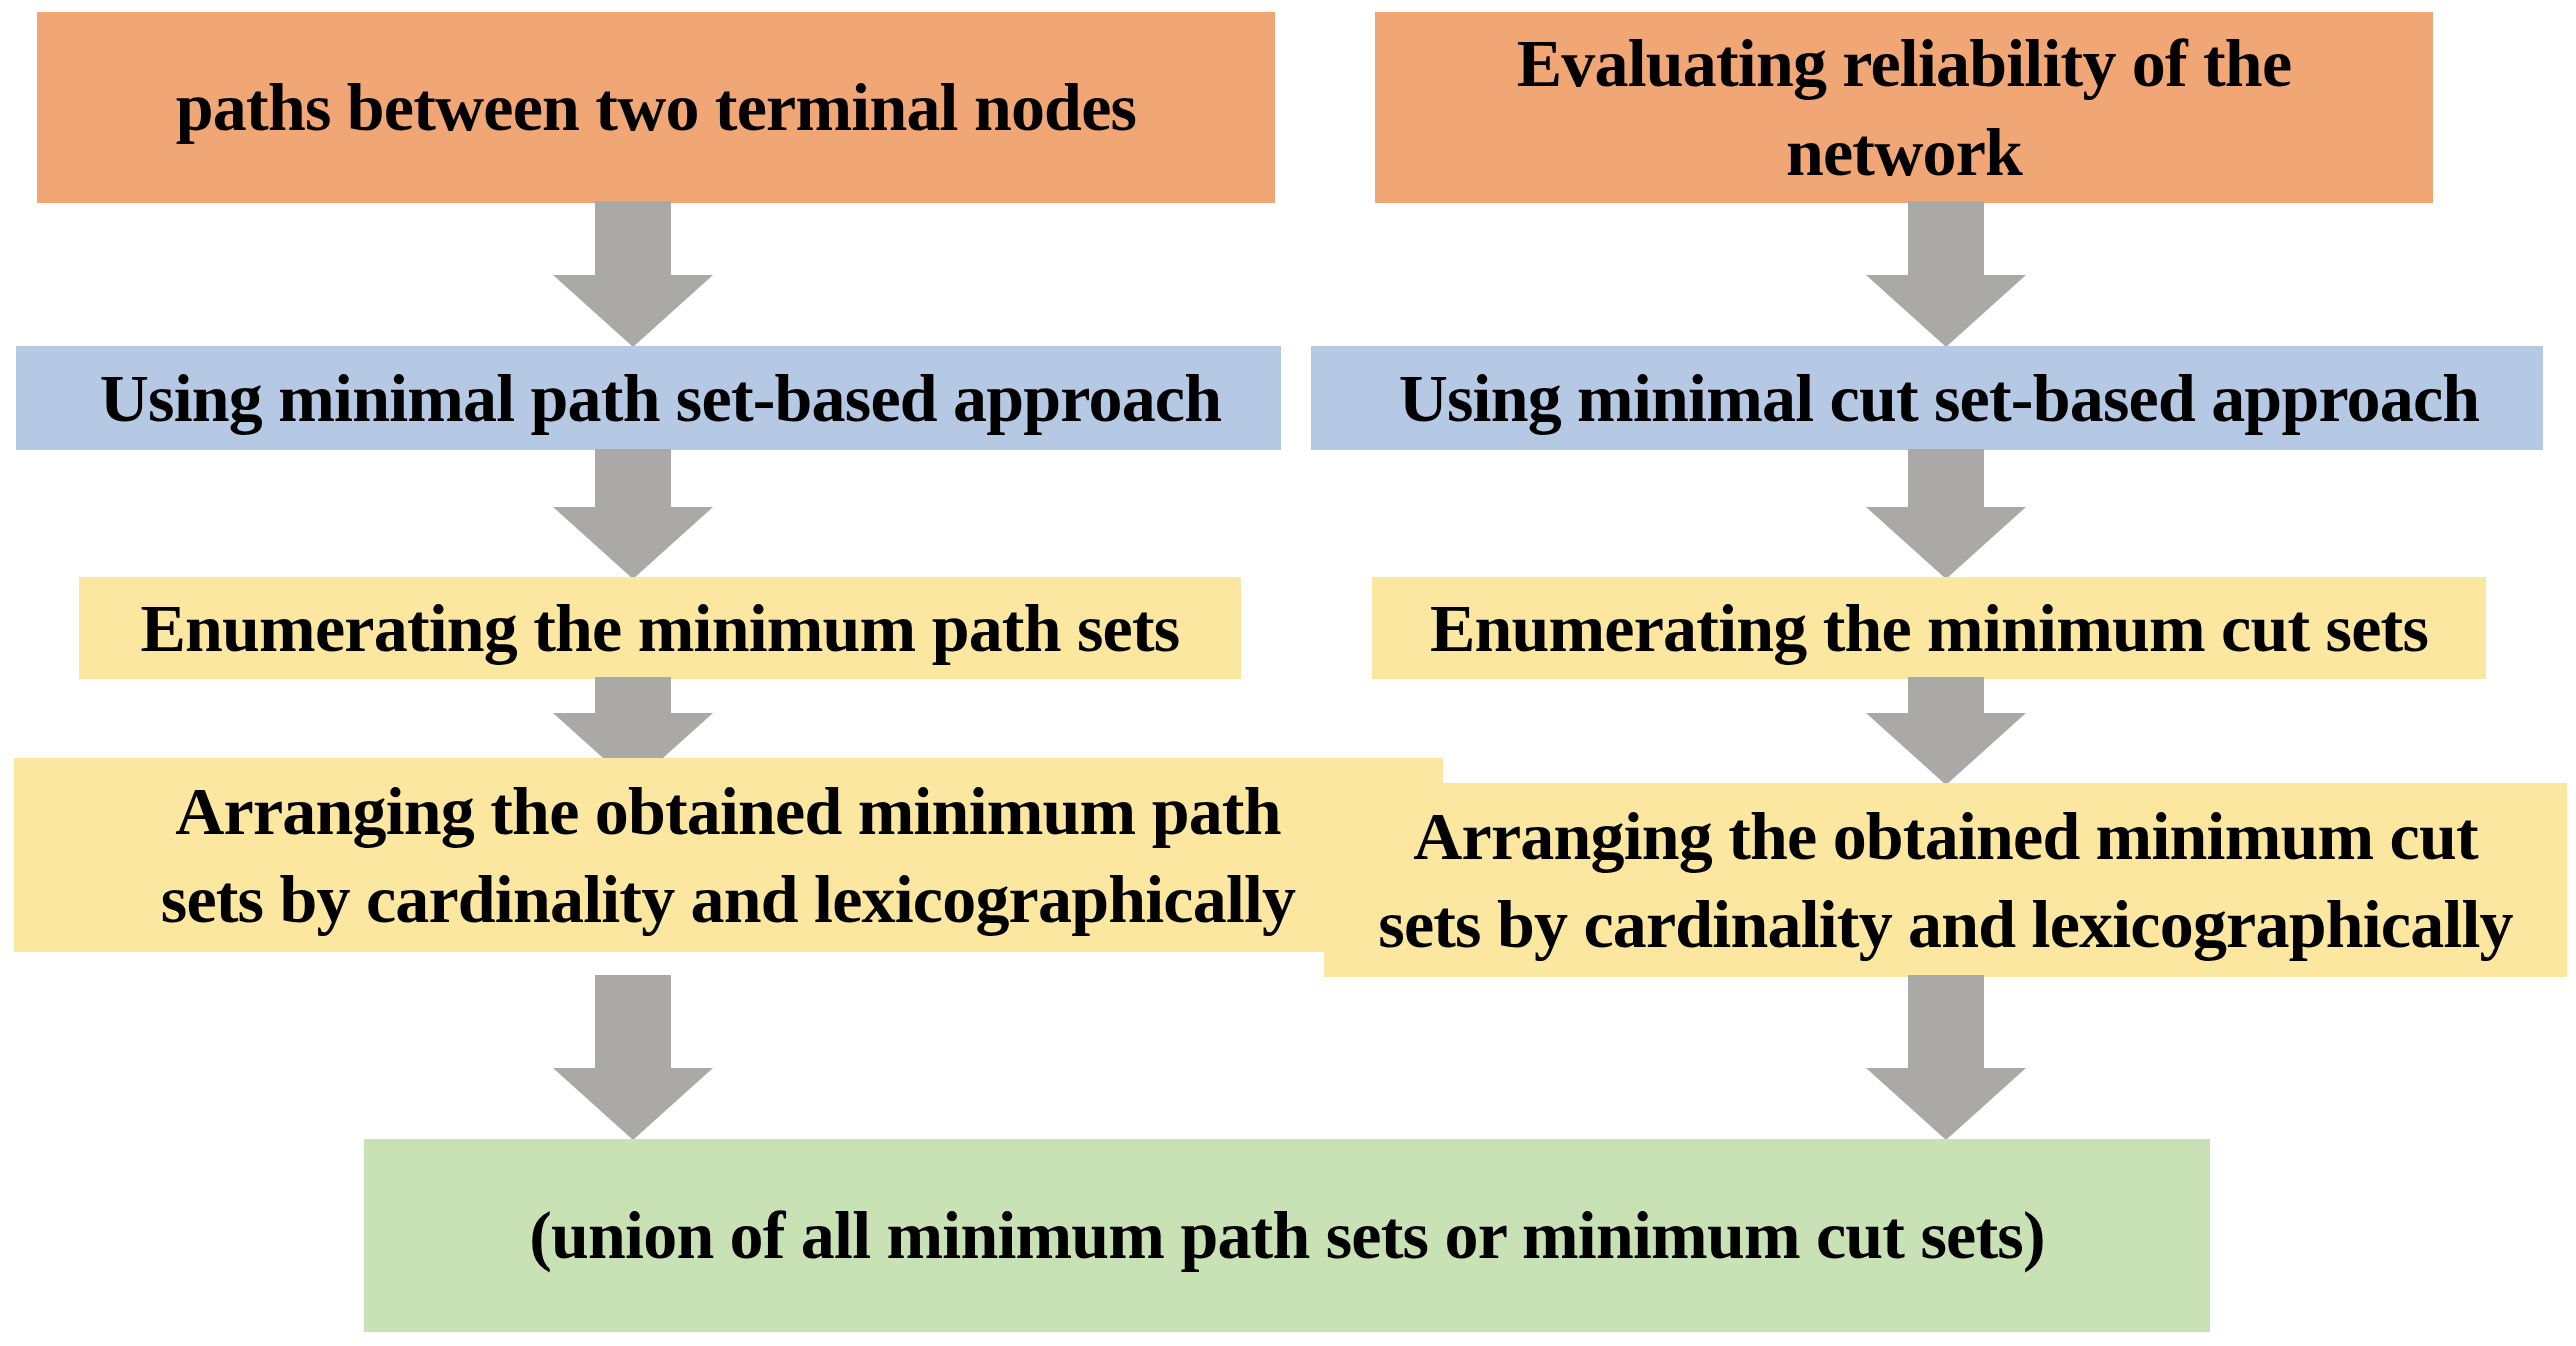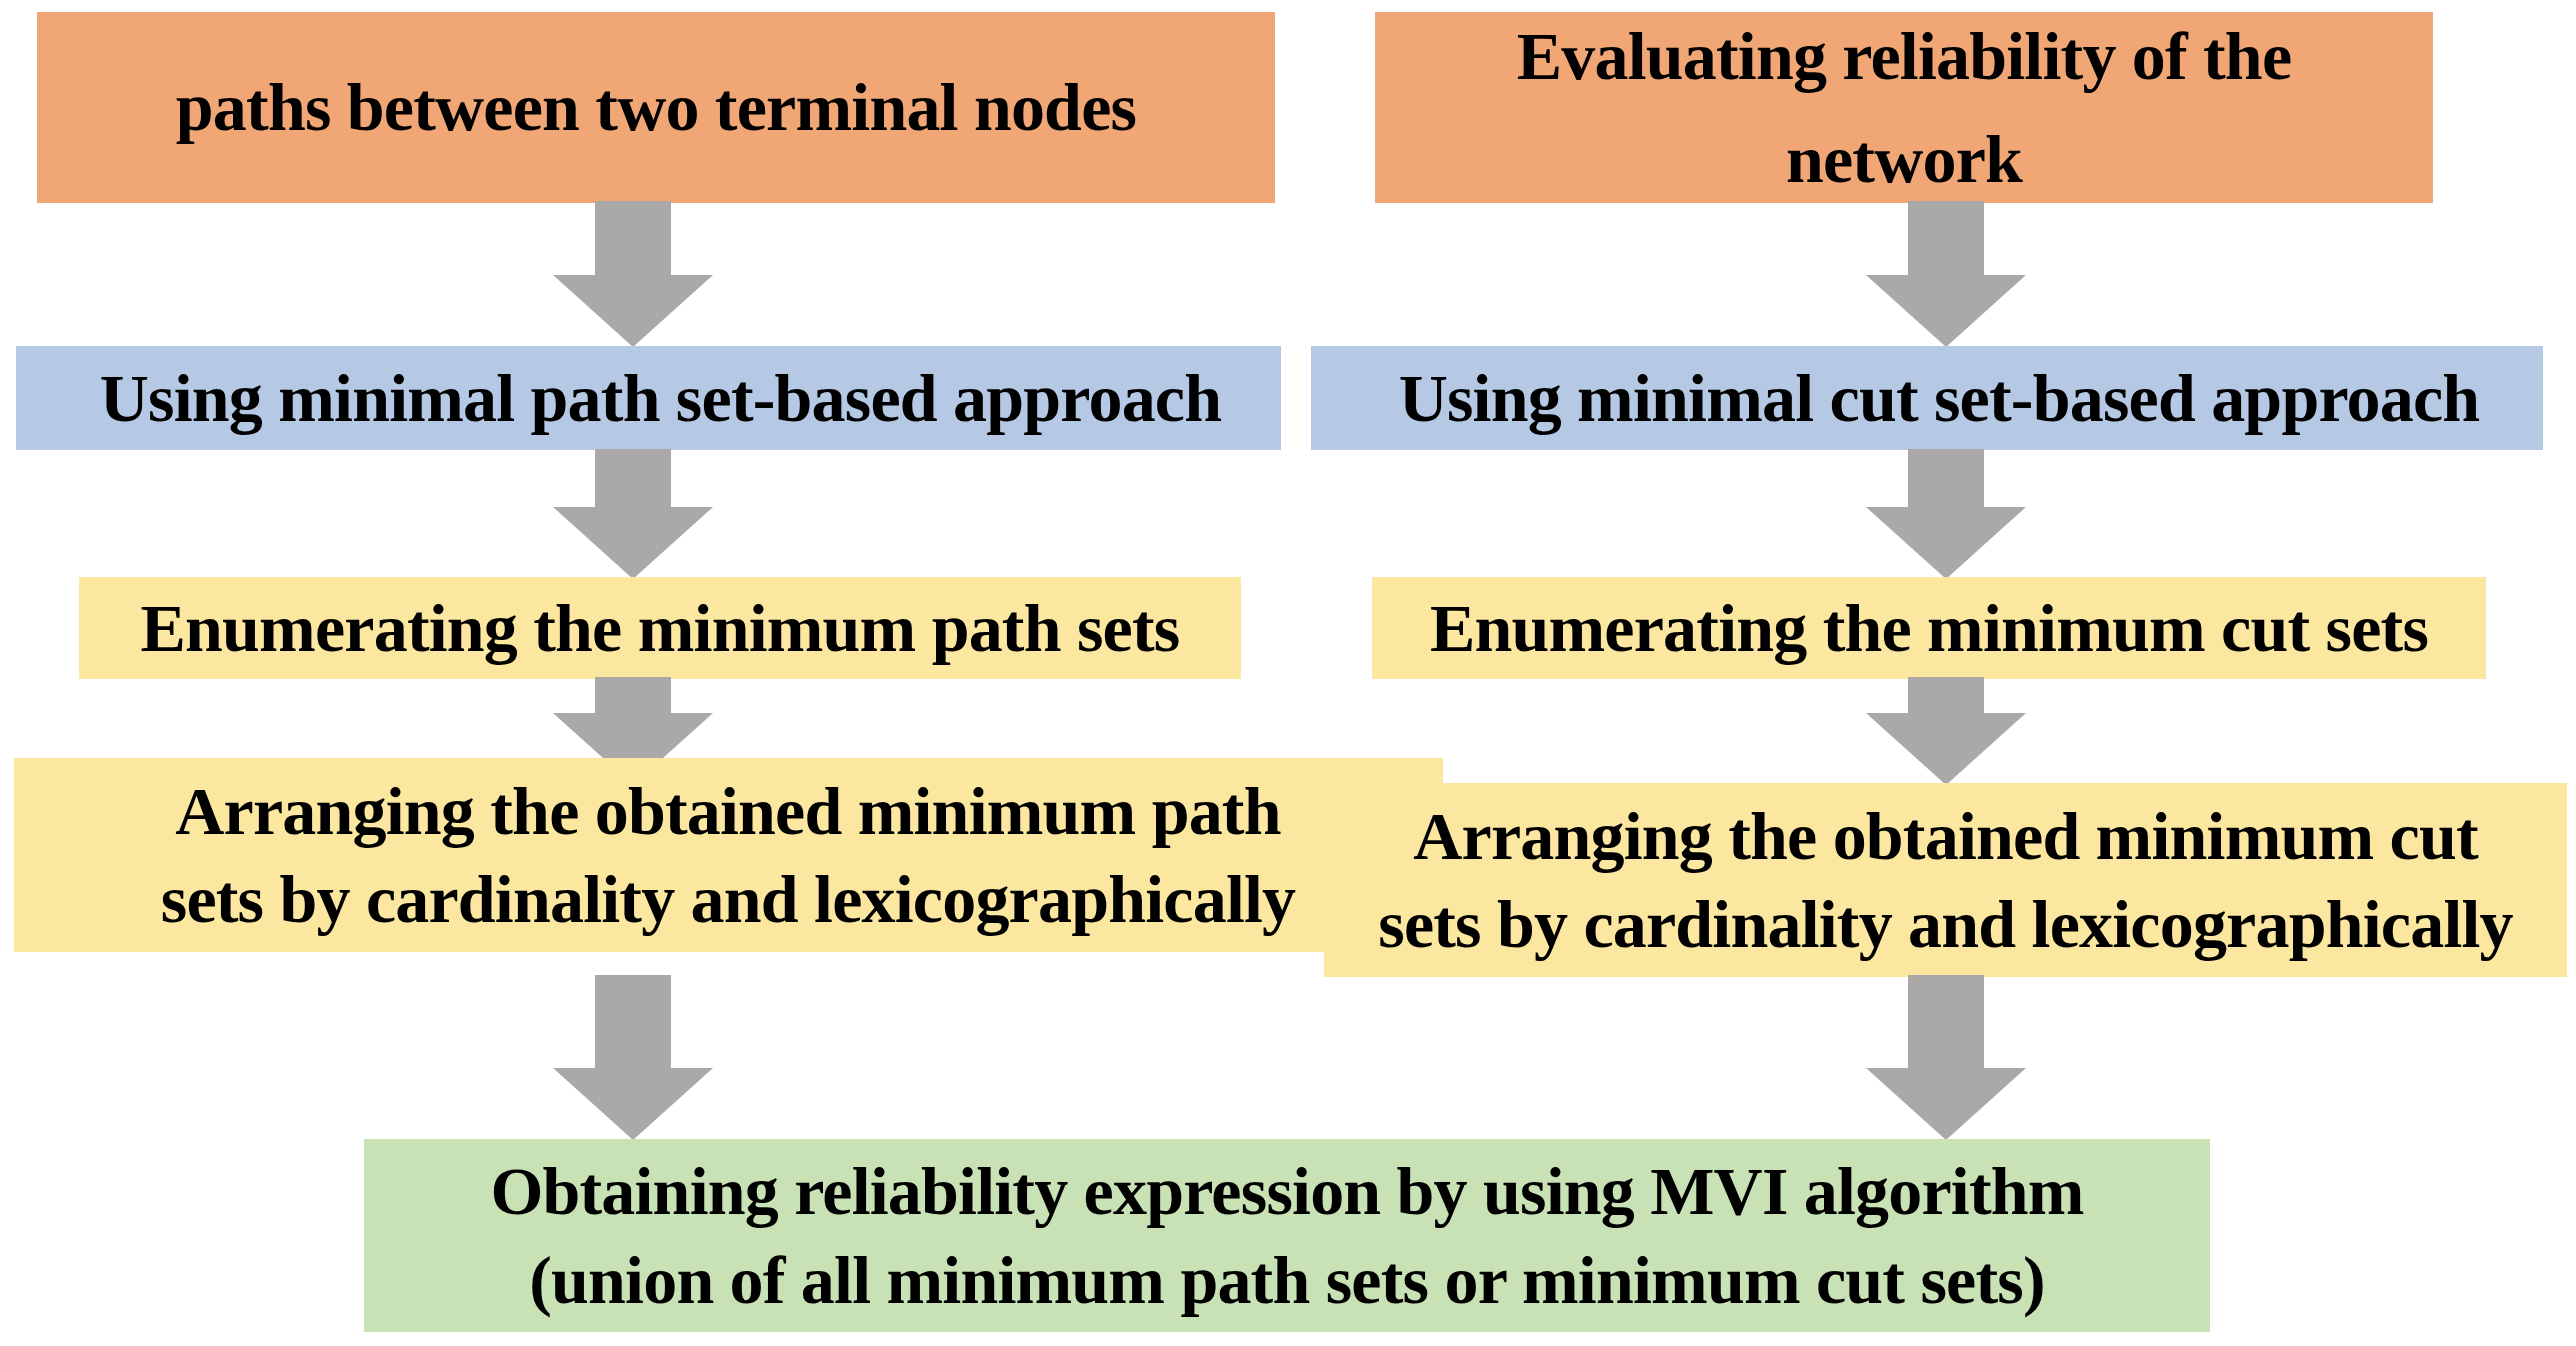--- a/index.html
+++ b/index.html
@@ -52,21 +52,21 @@
   }
 </style>
 </head>
 <body>
 
 <div class="stage">
 
   <div class="box start" style="left:37px;top:12px;width:1238px;height:191px;">
     <span class="line">paths between two terminal nodes</span>
   </div>
-  <div class="box start" style="left:1375px;top:12px;width:1058px;height:191px;justify-content:space-between;">
+  <div class="box start" style="left:1375px;top:12px;width:1058px;height:191px;">
     <span class="line">Evaluating reliability of the</span>
     <span class="line">network</span>
   </div>
 
   <div class="arrow" style="left:553px;top:201px;width:159px;height:146px;">
     <div class="shaft"></div>
     <div class="head"></div>
   </div>
   <div class="arrow" style="left:1866px;top:201px;width:159px;height:146px;">
     <div class="shaft"></div>
@@ -117,18 +117,17 @@
   <div class="arrow" style="left:553px;top:975px;width:159px;height:165px;">
     <div class="shaft"></div>
     <div class="head"></div>
   </div>
   <div class="arrow" style="left:1866px;top:975px;width:159px;height:165px;">
     <div class="shaft"></div>
     <div class="head"></div>
   </div>
 
   <div class="box final" style="left:364px;top:1139px;width:1846px;height:193px;">
-    <span class="line">Obtaining reliability expression by using MVI algorithm</span>
     <span class="line">(union of all minimum path sets or minimum cut sets)</span>
   </div>
 
 </div>
 
 
 </body></html>

